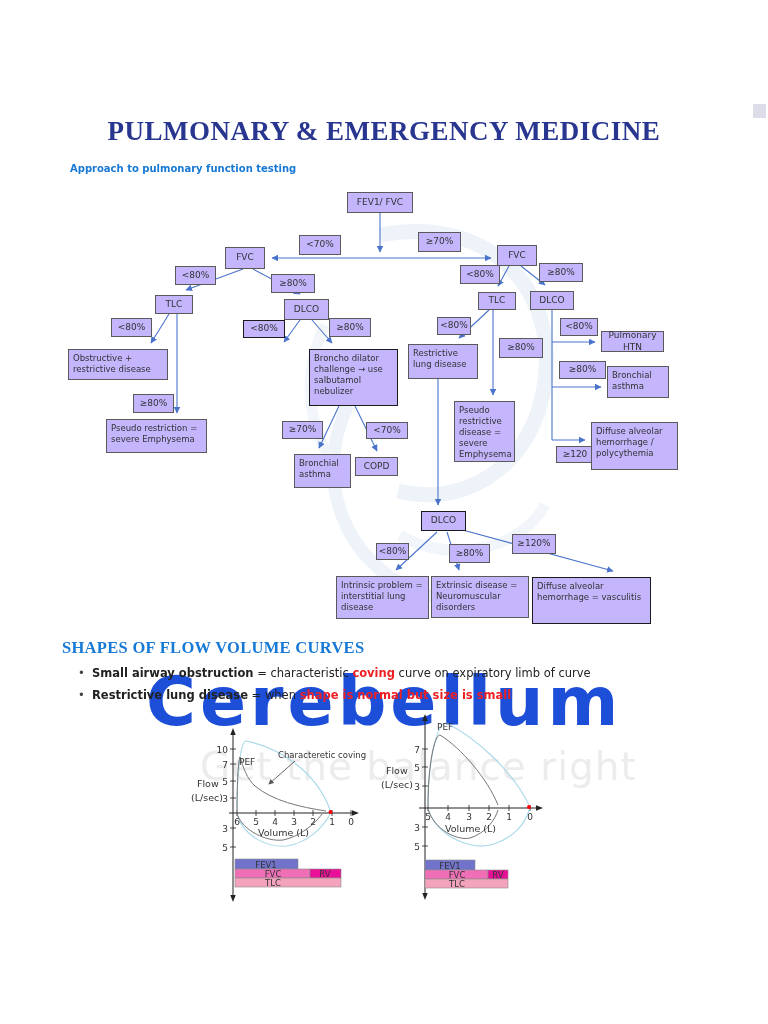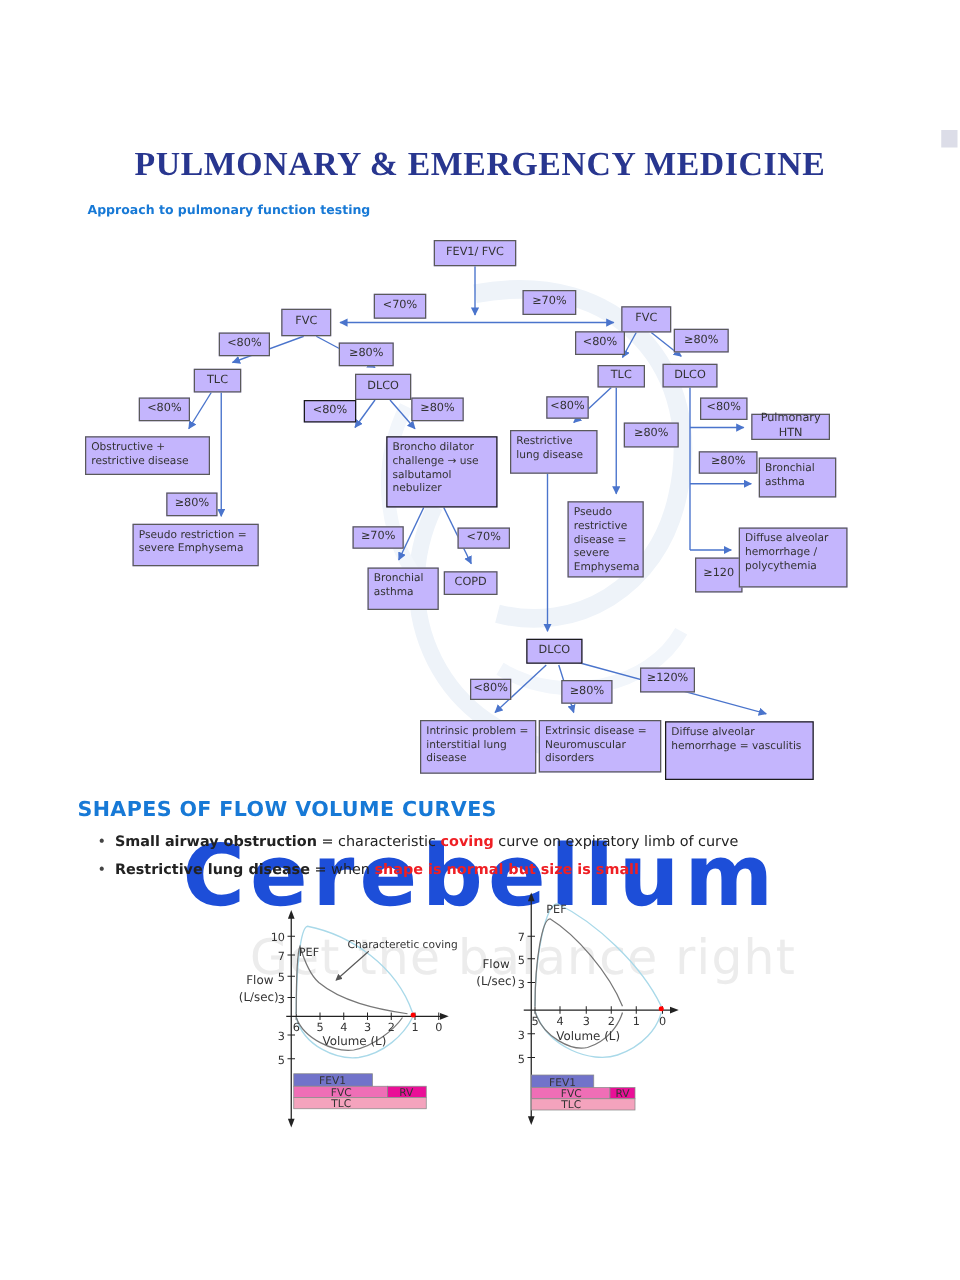--- a/index.html
+++ b/index.html
@@ -10,21 +10,21 @@
             color:#1d4ed8;letter-spacing:4px;font-family:"DejaVu Sans",sans-serif;}
   .wm-tag{position:absolute;left:200px;top:744px;z-index:0;font-size:39px;color:#ececec;
           letter-spacing:1px;}
   .wm-logo{position:absolute;left:230px;top:205px;z-index:0;}
   .corner-sq{position:absolute;left:753px;top:104px;width:13px;height:14px;background:#dcdde8;z-index:1;}
   
   .title{position:absolute;left:0;top:116px;width:768px;text-align:center;color:#28368f;
          font-family:"Liberation Serif",serif;font-weight:bold;font-size:27px;letter-spacing:.5px;z-index:2;}
   .subtitle{position:absolute;left:70px;top:163px;color:#1779d6;font-weight:bold;font-size:10px;z-index:2;}
   .sec-head{position:absolute;left:62px;top:638px;color:#1779d6;font-weight:bold;font-size:16.5px;
-            letter-spacing:.3px;z-index:2;}
+            letter-spacing:.3px;z-index:2;font-family:Liberation Serif, serif;}
   .bullet{position:absolute;left:78px;width:640px;font-size:11.5px;color:#222;z-index:2;}
   .bullet .dot{display:inline-block;width:14px;color:#444;}
   .bullet b{font-weight:bold;}
   .bullet .red{color:#ef1f24;font-weight:bold;}
   
   #flowchart{position:absolute;left:0;top:185px;width:768px;height:450px;z-index:2;}
   #fc-arrows{position:absolute;left:0;top:0;}
   .box{position:absolute;background:#c4b5fd;border:1px solid #5a5a5a;color:#333;font-size:9px;
        line-height:1.3;display:flex;align-items:center;justify-content:center;text-align:center;
        padding:1px 2px;box-sizing:border-box;}
@@ -101,21 +101,21 @@
   <div class="box thick" style="left:243px;top:135px;width:42px;height:18px">&lt;80%</div>
   <div class="box" style="left:329px;top:133px;width:42px;height:19px">≥80%</div>
   <div class="box" style="left:460px;top:80px;width:40px;height:19px">&lt;80%</div>
   <div class="box" style="left:539px;top:78px;width:44px;height:19px">≥80%</div>
   <div class="box" style="left:478px;top:107px;width:38px;height:18px">TLC</div>
   <div class="box" style="left:530px;top:106px;width:44px;height:19px">DLCO</div>
   <div class="box" style="left:437px;top:132px;width:34px;height:18px">&lt;80%</div>
   <div class="box" style="left:499px;top:153px;width:44px;height:20px">≥80%</div>
   <div class="box" style="left:560px;top:133px;width:38px;height:18px">&lt;80%</div>
   <div class="box" style="left:559px;top:176px;width:47px;height:18px">≥80%</div>
-  <div class="box" style="left:556px;top:261px;width:38px;height:28px">≥120</div>
+  <div class="box" style="left:556px;top:261px;width:38px;height:17px">≥120</div>
   <div class="box ml" style="left:68px;top:164px;width:100px;height:31px">Obstructive + restrictive disease</div>
   <div class="box" style="left:133px;top:209px;width:41px;height:19px">≥80%</div>
   <div class="box ml" style="left:106px;top:234px;width:101px;height:34px">Pseudo restriction = severe Emphysema</div>
   <div class="box ml thick" style="left:309px;top:164px;width:89px;height:57px">Broncho dilator challenge → use salbutamol nebulizer</div>
   <div class="box ml" style="left:408px;top:159px;width:70px;height:35px">Restrictive lung disease</div>
   <div class="box" style="left:282px;top:236px;width:41px;height:18px">≥70%</div>
   <div class="box" style="left:366px;top:237px;width:42px;height:17px">&lt;70%</div>
   <div class="box ml" style="left:294px;top:269px;width:57px;height:34px">Bronchial asthma</div>
   <div class="box" style="left:355px;top:272px;width:43px;height:19px">COPD</div>
   <div class="box ml" style="left:454px;top:216px;width:61px;height:61px">Pseudo restrictive disease = severe Emphysema</div>

